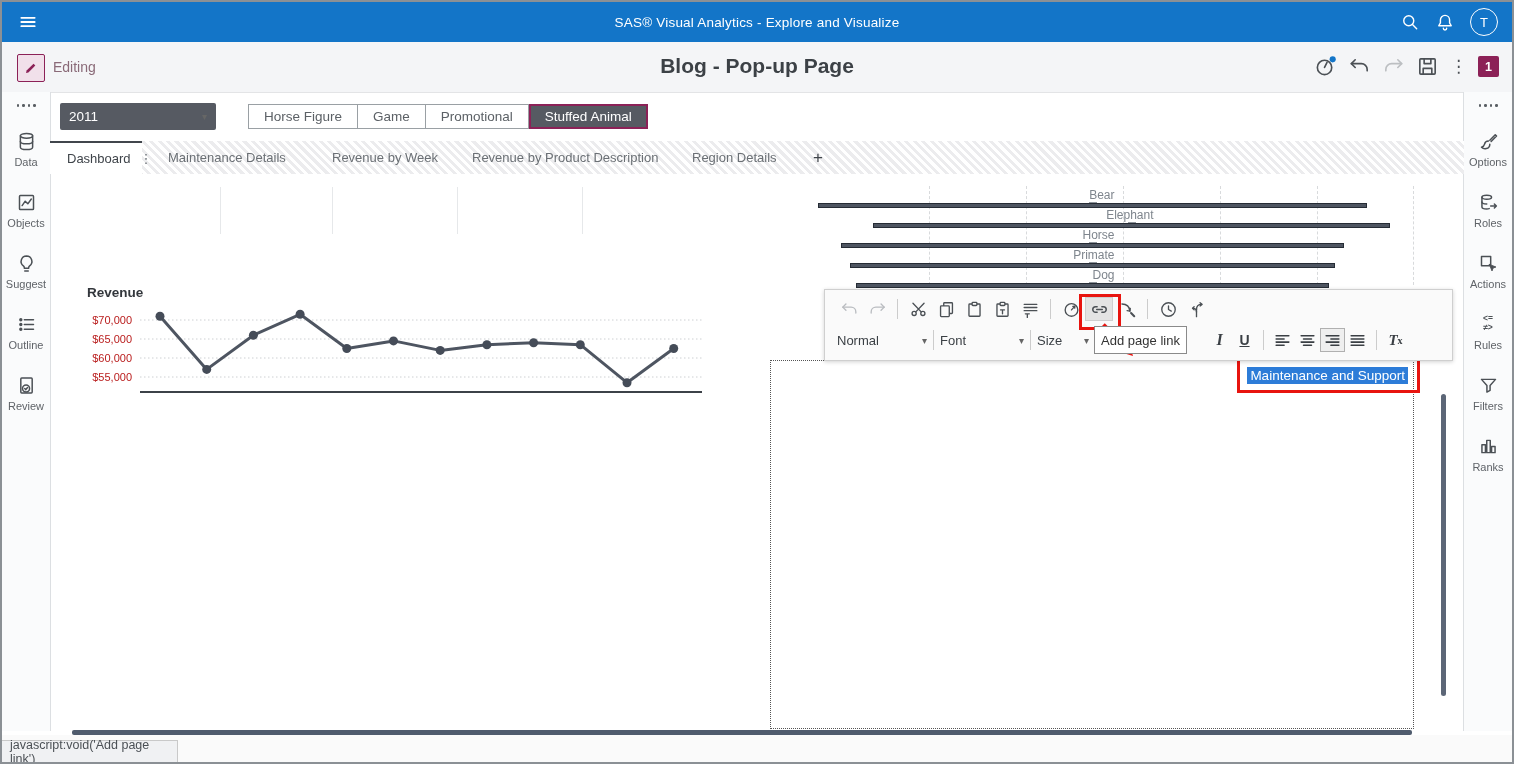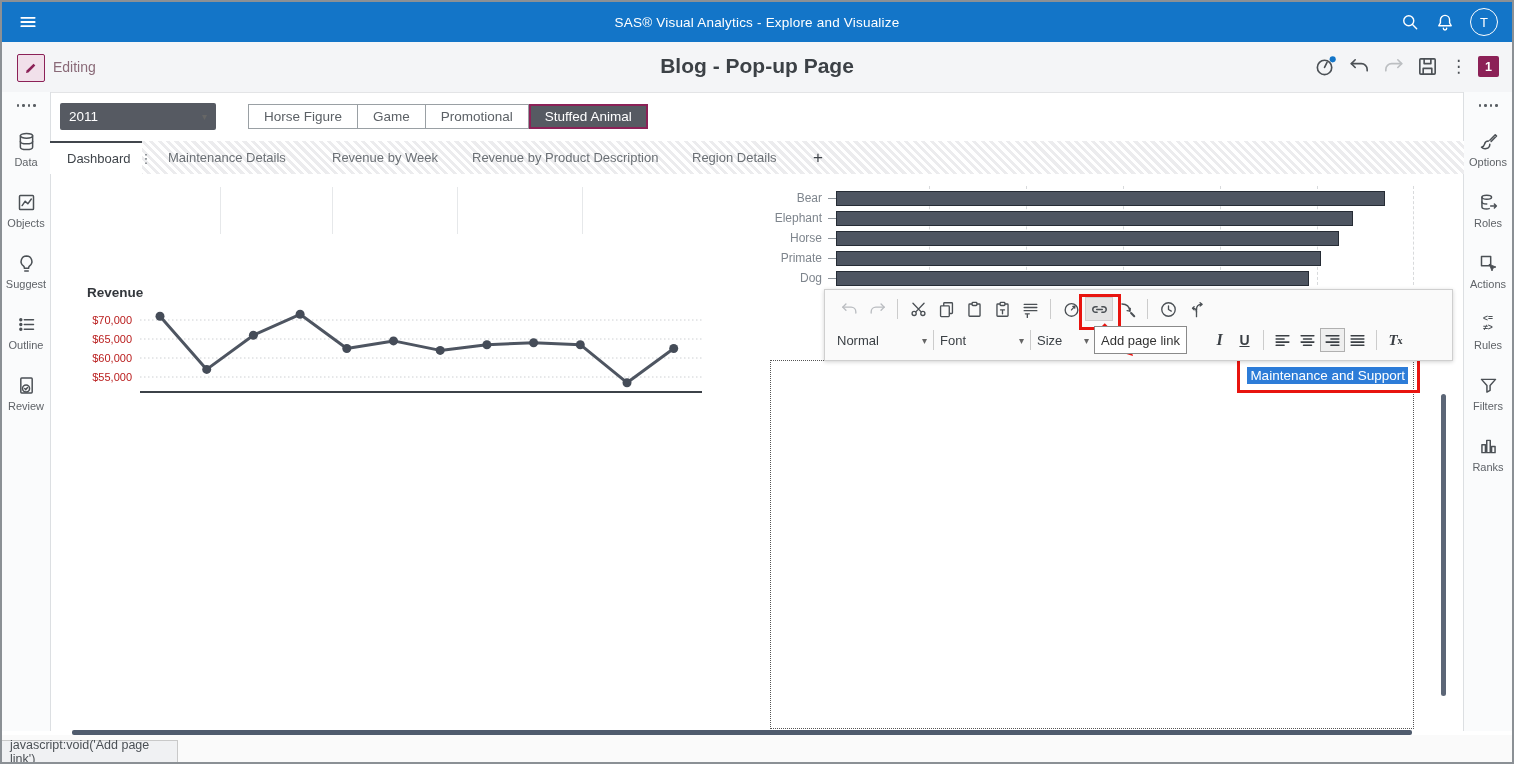--- a/index.html
+++ b/index.html
@@ -41,21 +41,21 @@
   #tabrow{left:48px;top:139px;right:48px;height:33px;background:repeating-linear-gradient(45deg,#fff 0 3px,#ececee 3px 6px);}
   #tab-active{left:0;top:0;width:92px;height:33px;background:#fff;border-top:2px solid #41464c;display:flex;align-items:center;padding-left:17px;box-sizing:border-box;font-size:13px;color:#3f444a;cursor:pointer;}
   #tab-active .kebab{margin-left:9px;font-size:13px;color:#6a7076;}
   .ghost-tab{position:absolute;top:0;height:33px;display:flex;align-items:center;font-size:13px;color:#6b7075;cursor:pointer;}
   #tab-add{position:absolute;top:0;height:33px;display:flex;align-items:center;font-size:17px;color:#3f444a;cursor:pointer;}
   
   .kpi-div{top:185px;width:1px;height:47px;background:#e6e8ea;}
   
   #barchart{left:770px;top:184px;width:641px;height:100px;}
   .bar-grid{position:absolute;top:0;height:99px;border-left:1px dashed #d8dadc;}
-  .bar-row{position:absolute;left:0;width:100%;height:20px;display:flex;align-items:center;}
+  .bar-row{position:absolute;left:0;width:100%;height:20px;display:flex;align-items:center;flex-direction:column;}
   .bar-label{width:50px;text-align:right;padding-right:6px;font-size:12px;color:#7e858d;}
   .bar-tick{width:8px;height:0;border-top:1px solid #8f959c;}
   .bar-rect{height:15px;background:#4e5561;border:1.5px solid #262c35;box-sizing:border-box;}
   
   #line-title{left:85px;top:283px;font-size:13.5px;font-weight:bold;color:#33373c;}
   .ylab{position:absolute;left:84px;width:46px;height:14px;line-height:14px;text-align:right;font-size:11px;color:#b91c1c;}
   
   #rtf-popup{left:822px;top:287px;width:588px;height:70px;background:#fafafa;border:1px solid #cfcfcf;box-shadow:0 1px 4px rgba(0,0,0,.18);padding-left:39px;}
   #rtf-row1{position:absolute;left:10px;top:6px;display:flex;align-items:center;height:26px;}
   .tool-slot{width:28px;height:24px;display:flex;align-items:center;justify-content:center;color:#4b5055;cursor:pointer;position:relative;}
@@ -318,21 +318,21 @@
       <div class="bar-grid" style="left: 254px;"></div>
       <div class="bar-grid" style="left: 351px;"></div>
       <div class="bar-grid" style="left: 448px;"></div>
       <div class="bar-grid" style="left: 545px;"></div>
       <div class="bar-grid" style="left: 641px;"></div>
       <div class="bar-row" style="top: 2px;">
         <div class="bar-label">Bear</div>
         <div class="bar-tick"></div>
         <div class="bar-rect" style="width: 549px;"></div>
       </div>
-      <div class="bar-row" style="top: 22px;">
+      <div class="bar-row" style="top: 22px; margin-left: 39px;">
         <div class="bar-label">Elephant</div>
         <div class="bar-tick"></div>
         <div class="bar-rect" style="width: 517px;"></div>
       </div>
       <div class="bar-row" style="top: 42px;">
         <div class="bar-label">Horse</div>
         <div class="bar-tick"></div>
         <div class="bar-rect" style="width: 503px;"></div>
       </div>
       <div class="bar-row" style="top: 62px;">

